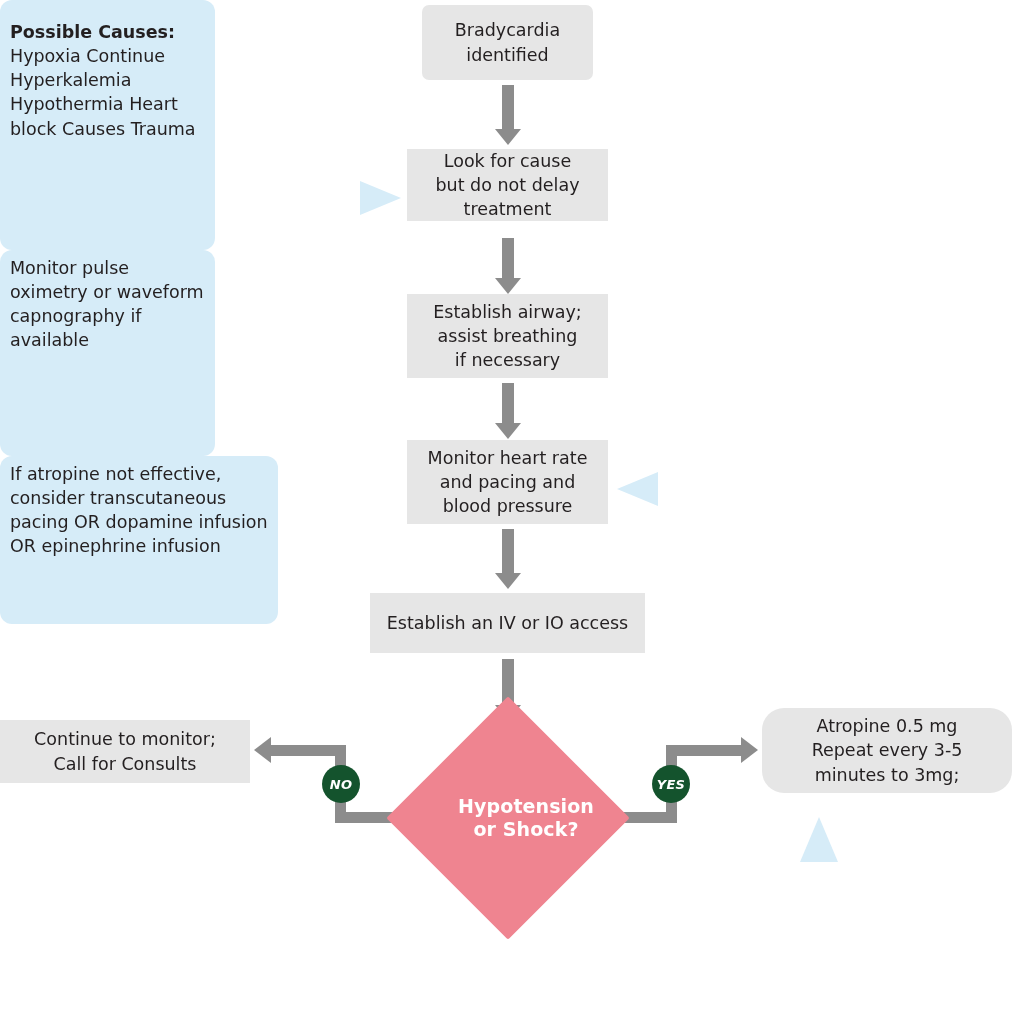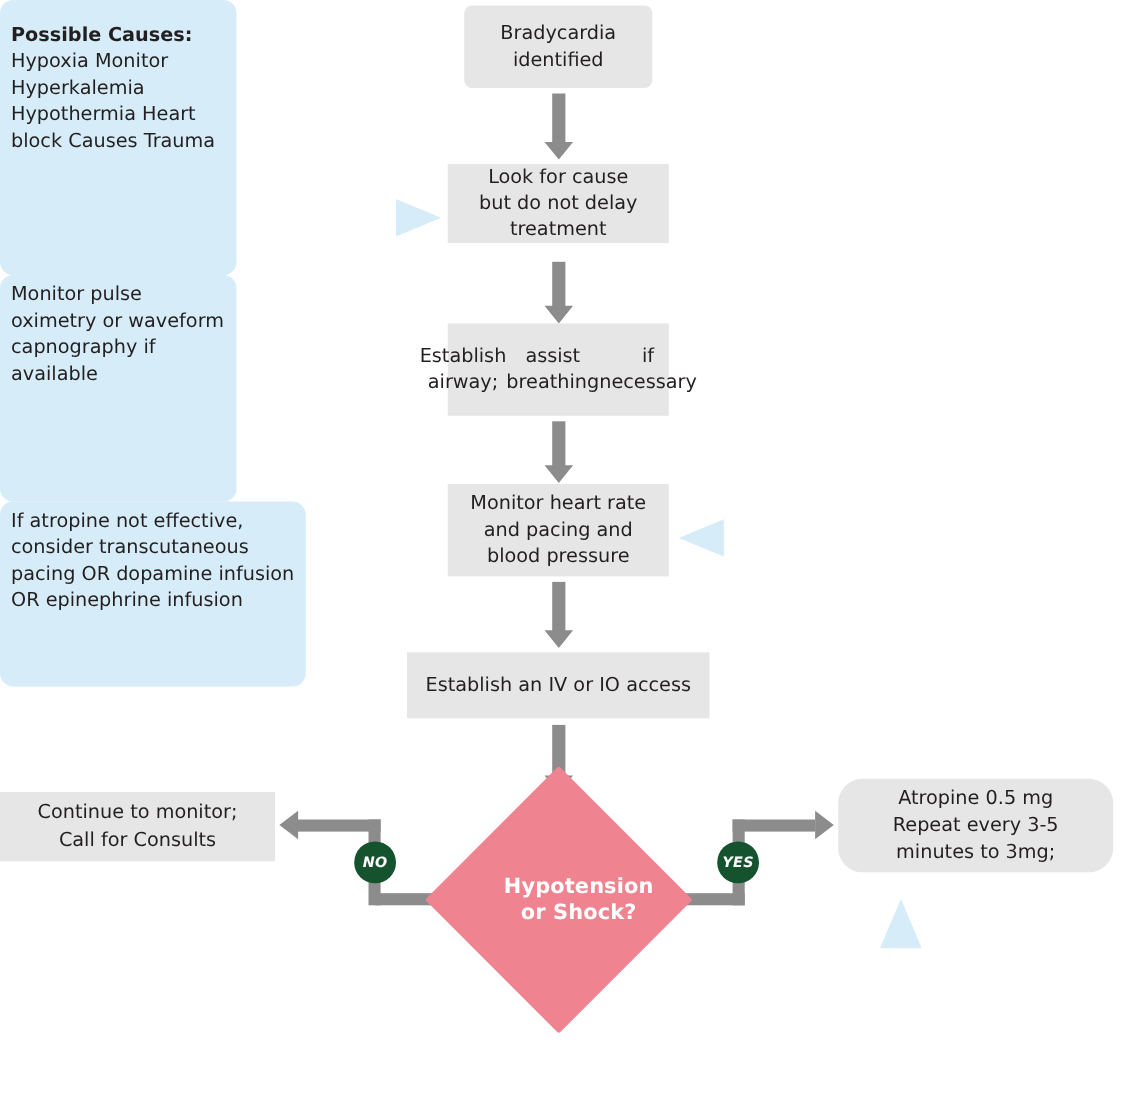--- a/index.html
+++ b/index.html
@@ -134,21 +134,21 @@
   .lines { display: block; }
 </style>
 </head>
 <body>
 
 <div id="canvas">
 
   <div class="note" style="left:166px; top:38px; width:195px; height:224px; flex-direction:column; justify-content:flex-start; padding-top:20px;">
     <span class="note-title">Possible Causes:</span>
     <span>Hypoxia</span>
-    <span>Monitor</span>
+    <span>Continue</span>
     <span>Hyperkalemia</span>
     <span>Hypothermia</span>
     <span>Heart block</span>
     <span>Causes</span>
     <span>Trauma</span>
   </div>
   <div class="note-pointer" style="left:360px; top:181px;
               border-top:17px solid transparent;
               border-bottom:17px solid transparent;
               border-left:41px solid #d6ecf8;"></div>
@@ -167,21 +167,21 @@
     <span>Look for cause</span>
     <span>but do not delay</span>
     <span>treatment</span>
   </div>
 
   <div class="arrow-down" style="left:495px; top:238px; width:26px; height:56px;">
     <span class="shaft" style="width:12px; height:42px;"></span>
     <span class="head"></span>
   </div>
 
-  <div class="node process" style="left:407px; top:294px; width:201px; height:84px; ">
+  <div class="node process" style="left:407px; top:294px; width:201px; height:84px; flex-direction:column;">
     <span>Establish airway;</span>
     <span>assist breathing</span>
     <span>if necessary</span>
   </div>
 
   <div class="arrow-down" style="left:495px; top:383px; width:26px; height:56px;">
     <span class="shaft" style="width:12px; height:42px;"></span>
     <span class="head"></span>
   </div>
 

